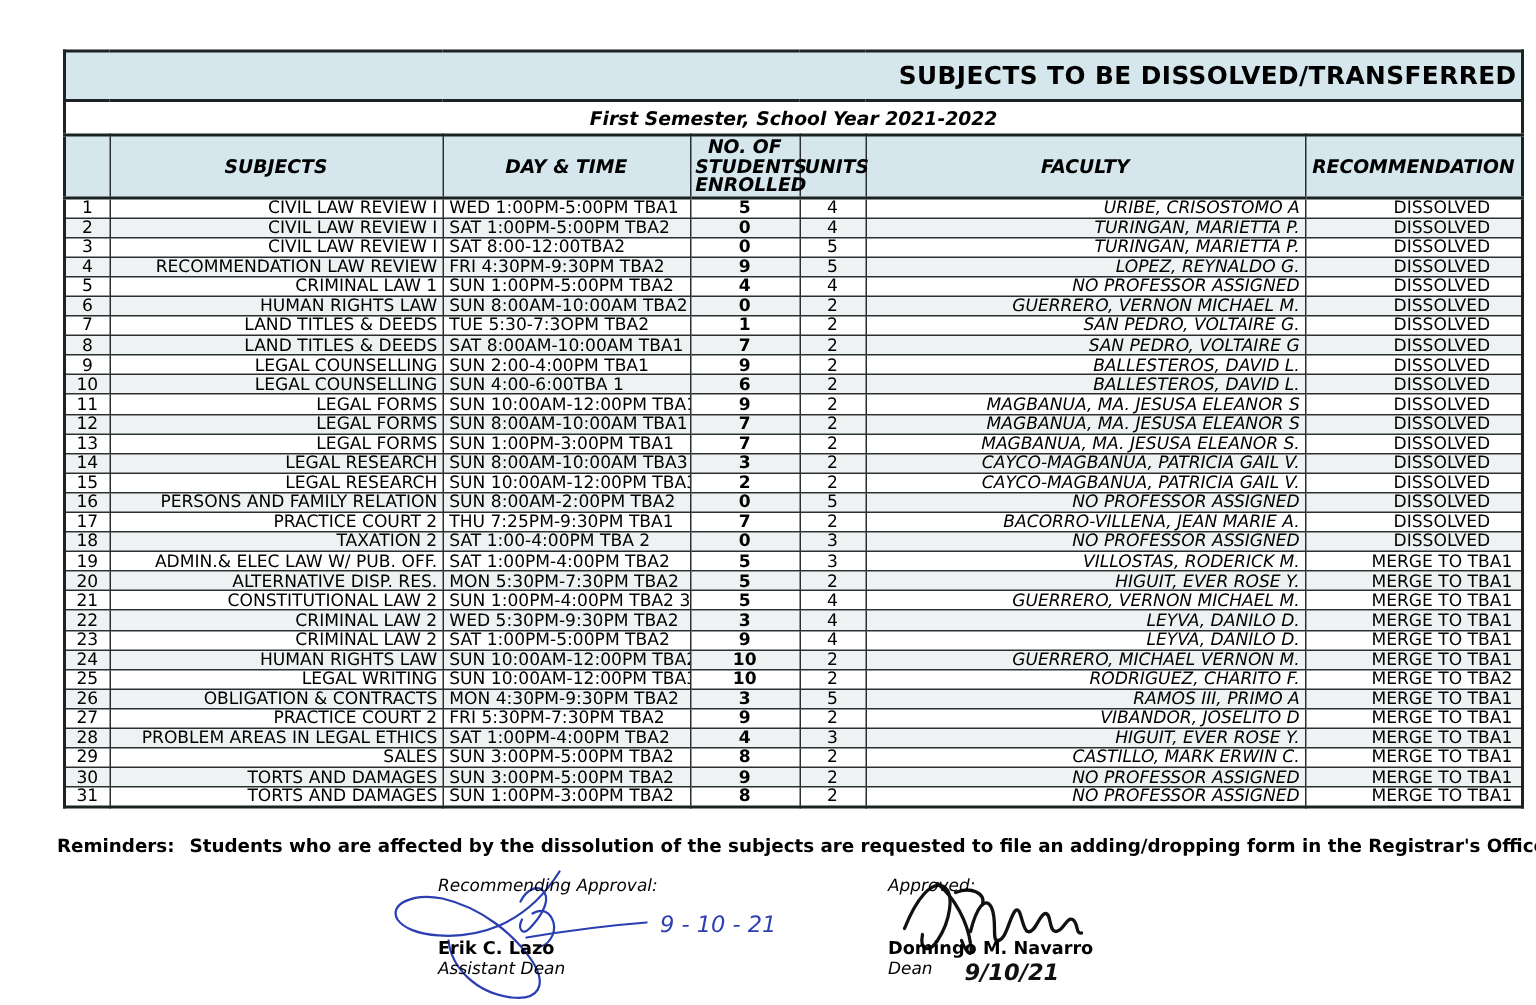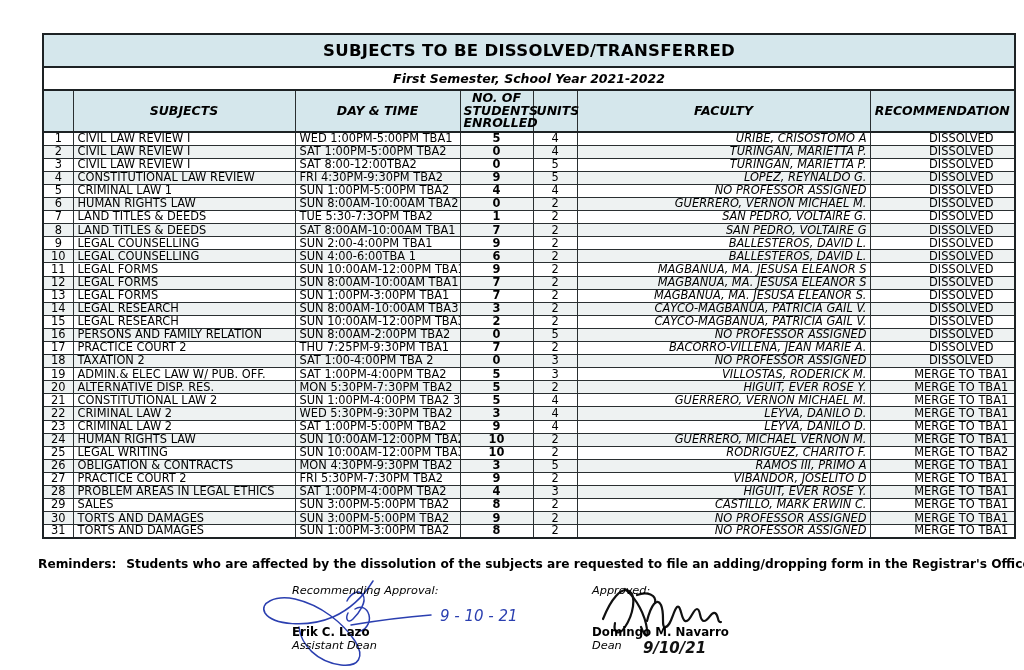--- a/index.html
+++ b/index.html
@@ -28,21 +28,21 @@
   .doc-table td, .doc-table th {
     border: 1px solid #2a2f31;
     padding: 0 3px;
     vertical-align: middle;
     color: #000;
   }
 
   
   .banner-title td {
     background: #d5e7ec;
-    text-align: center;
+    text-align: right;
     font-weight: bold;
     font-size: 16.5px;
     letter-spacing: .3px;
     height: 33px;
     border-bottom: 2px solid #1d2224;
   }
   .banner-sub td {
     background: #ffffff;
     text-align: center;
     font-weight: bold;
@@ -70,21 +70,21 @@
   tbody.rows tr { height: 13.1px; }
   tbody.rows tr:nth-child(even) td { background: #eef2f2; }
   tbody.rows tr:nth-child(odd)  td { background: #ffffff; }
   tbody.rows td {
     font-size: 11.4px;
     line-height: 1;
     white-space: nowrap;
     overflow: hidden;
   }
   td.c-num  { text-align: center; font-size: 11.4px; }
-  td.c-subj { text-align: left; padding-left: 4px; }
+  td.c-subj { text-align: right; padding-left: 4px; }
   td.c-time { text-align: left; padding-left: 4px; }
   td.c-enr  { text-align: center; font-weight: bold; }
   td.c-unit { text-align: center; }
   td.c-fac  { text-align: right; padding-left: 4px; font-style: italic; }
   td.c-rec  { text-align: center; font-size: 11.2px; padding-left: 41px; }
 
   
   .reminders {
     position: absolute;
     left: 38px; top: 557px;
@@ -184,21 +184,21 @@
           <td class="c-num">3</td>
           <td class="c-subj">CIVIL LAW REVIEW I</td>
           <td class="c-time">SAT 8:00-12:00TBA2</td>
           <td class="c-enr">0</td>
           <td class="c-unit">5</td>
           <td class="c-fac">TURINGAN, MARIETTA P.</td>
           <td class="c-rec">DISSOLVED</td>
         </tr>
         <tr>
           <td class="c-num">4</td>
-          <td class="c-subj">CONSTITUTIONAL LAW REVIEW</td>
+          <td class="c-subj">RECOMMENDATION LAW REVIEW</td>
           <td class="c-time">FRI 4:30PM-9:30PM TBA2</td>
           <td class="c-enr">9</td>
           <td class="c-unit">5</td>
           <td class="c-fac">LOPEZ, REYNALDO G.</td>
           <td class="c-rec">DISSOLVED</td>
         </tr>
         <tr>
           <td class="c-num">5</td>
           <td class="c-subj">CRIMINAL LAW 1</td>
           <td class="c-time">SUN 1:00PM-5:00PM TBA2</td>

